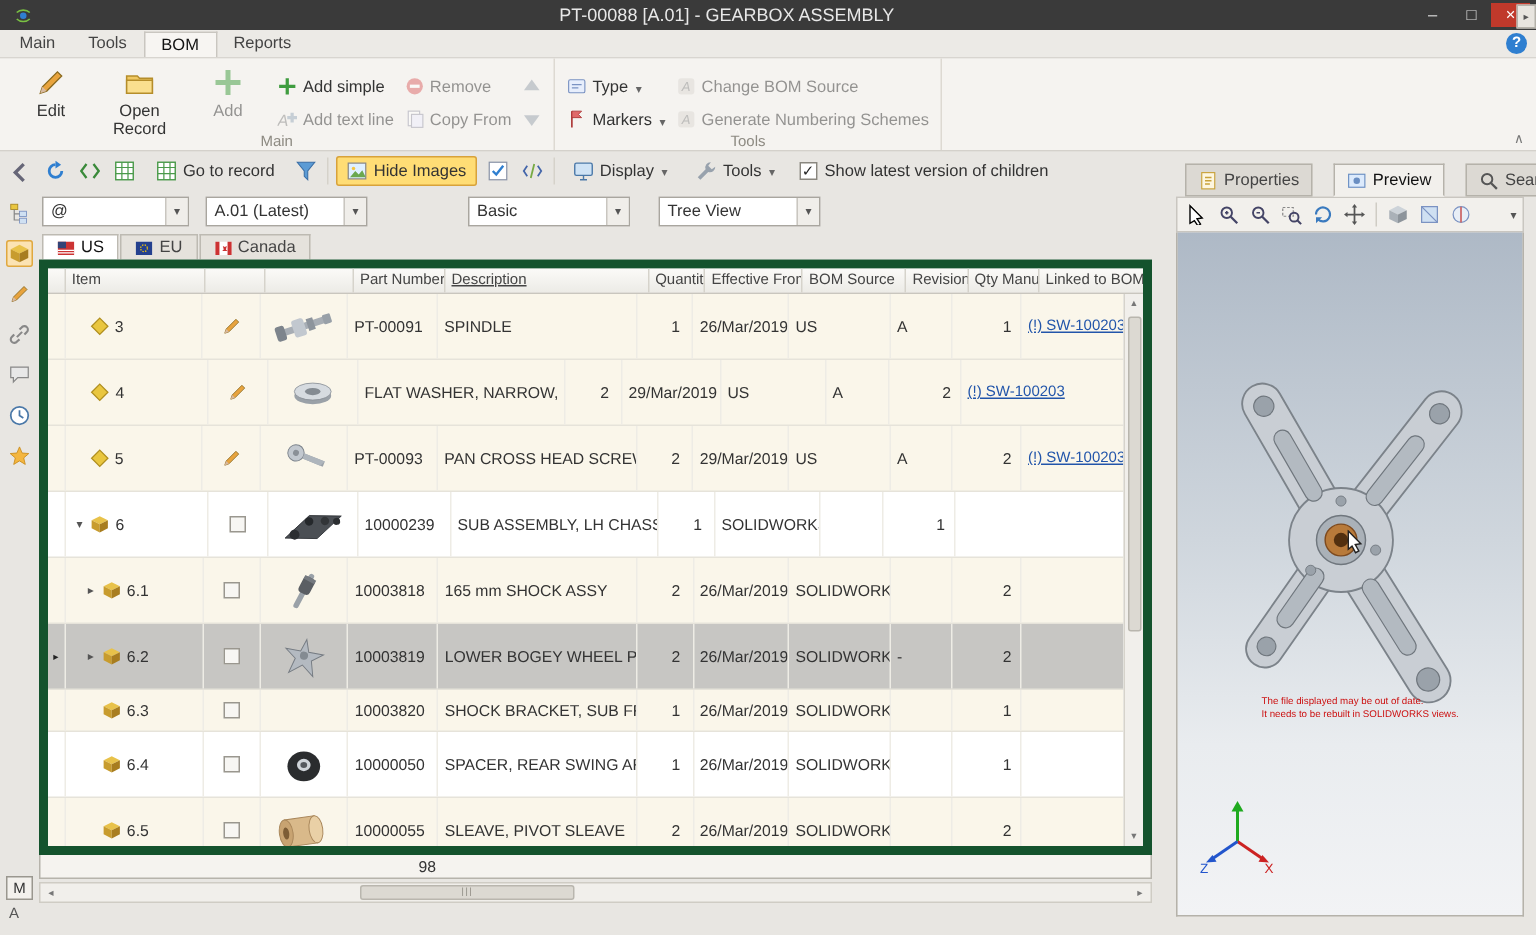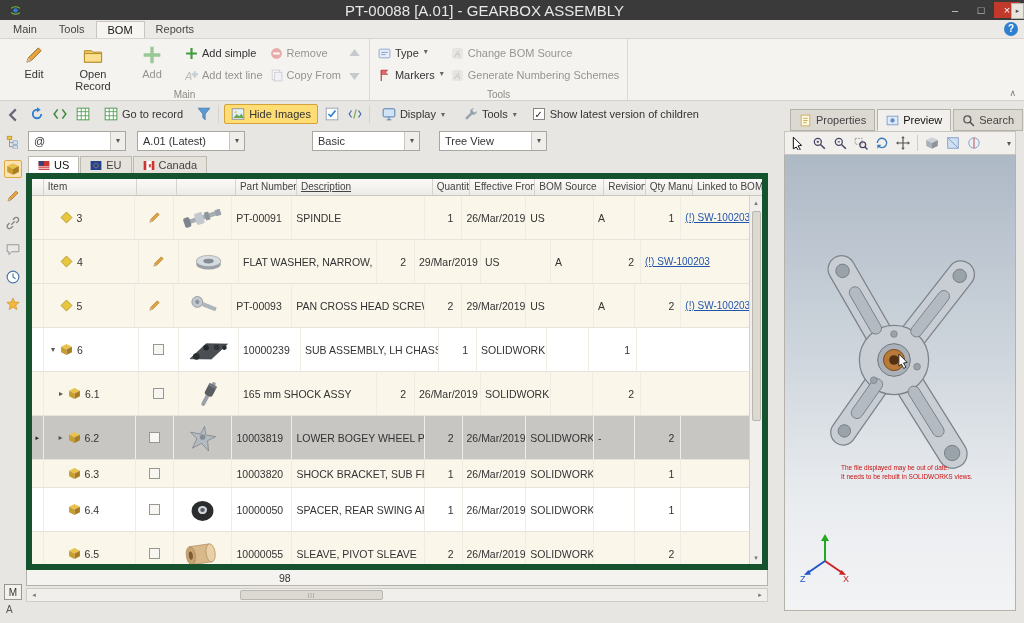--- a/index.html
+++ b/index.html
@@ -1,38 +1,38 @@
 <!DOCTYPE html>
 <html><head>
 <meta charset="utf-8">
 <style>
 *{box-sizing:border-box;margin:0;padding:0}
 html,body{width:1024px;height:623px;overflow:hidden;font-family:"Liberation Sans","DejaVu Sans",sans-serif;font-size:11px;background:#e8e6e2;color:#333;position:relative}
 svg{width:100%;height:100%;display:block}
 
 .titlebar{height:20px;background:#3a3a3a;display:flex;align-items:center;padding:0 4px;color:#ddd}
 .appicon{width:13px;height:13px;margin:0 5px}
-.title{flex:1;text-align:center;font-size:15px;color:#e8e8e8}
+.title{flex:1;text-align:center;font-size:12px;color:#e8e8e8}
 .winbtns{display:flex}
 .wb{width:26px;height:16px;display:flex;align-items:center;justify-content:center;font-size:11px;color:#ddd}
 .wb.close{background:#c0392b;color:#fff}
 
 .rtabs{height:19px;background:#eceae6;display:flex;align-items:flex-end;padding:0 2px;border-bottom:1px solid #d8d5d0;position:relative}
 .rtab{padding:2px 11px;font-size:11px;color:#444}
 .rtab.active{background:#f7f5f2;border:1px solid #c9c6c0;border-bottom:none;color:#111}
 .help{position:absolute;right:6px;top:2px;width:14px;height:14px;border-radius:50%;background:#2f7fd0;color:#fff;font-size:10px;text-align:center;line-height:14px;font-weight:bold}
 
 .ribbon{height:62px;background:#f5f3f0;border-bottom:1px solid #d4d1cb;display:flex;position:relative}
 .rgroup{position:relative;border-right:1px solid #ddd9d2;padding:3px 8px 12px 8px;display:flex}
 .rbuttons{display:flex;align-items:flex-start;gap:7px}
 .rlabel{position:absolute;bottom:0;left:0;right:0;text-align:center;font-size:10px;color:#8d8a82}
 .bigbtn{width:52px;height:46px;display:flex;flex-direction:column;align-items:center;gap:3px;padding-top:3px;font-size:11px;text-align:center;line-height:1.1}
 .bigbtn .ric{width:20px;height:20px;flex:none}
 .stack{display:flex;flex-direction:column;gap:5px;padding-top:5px}
-.smallbtn{height:17px;display:flex;align-items:flex-start;gap:4px;font-size:11px;white-space:nowrap}
+.smallbtn{height:17px;display:flex;align-items:flex-end;gap:4px;font-size:11px;white-space:nowrap}
 .smallbtn .ric{width:13px;height:13px;flex:none}
 .disabled{opacity:.5}
 .dd{font-size:8px;color:#666;margin-left:1px}
 .ribcollapse{position:absolute;right:8px;bottom:2px;font-size:9px;color:#777}
 
 .lower{display:flex;height:522px}
 .lstrip{width:26px;display:flex;flex-direction:column;align-items:center;padding-top:5px;gap:9px}
 .sbtn{width:18px;height:18px;display:flex;align-items:center;justify-content:center}
 .sbtn .ic{width:14px;height:14px}
 .sbtn.active{background:#fbe3b3;border:1px solid #e0a83f;border-radius:2px}
@@ -88,21 +88,21 @@
 .vthumb{width:9px;height:210px;background:#dcd9d2;border:1px solid #b9b6ae;border-radius:2px;margin-top:2px}
 .gfooter{height:16px;border:1px solid #b6b3ab;border-top:none;background:#f5f3ef;display:flex;align-items:center}
 .fcount{margin-left:252px;font-size:10.5px;color:#333}
 .hscroll{height:14px;display:flex;align-items:center;background:#f1efeb;border:1px solid #cfccc4;margin-top:2px}
 .harrow{width:14px;text-align:center;font-size:7px;color:#777}
 .htrack{flex:1;height:100%;position:relative}
 .hthumb{position:absolute;left:28%;width:20%;top:1px;bottom:1px;background:#dcd9d2;border:1px solid #b9b6ae;border-radius:2px;display:flex;align-items:center;justify-content:center}
 .grip{font-size:6px;color:#8a877f;letter-spacing:1px}
 
 .rightcol{width:240px;display:flex;flex-direction:column;padding:8px 8px 12px 0}
-.ptabs{height:22px;display:flex;gap:2px;position:relative;padding-left:6px}
+.ptabs{height:22px;display:flex;gap:14px;position:relative;padding-left:6px}
 .ptab{display:flex;align-items:center;gap:4px;padding:2px 8px;background:#dcd9d3;border:1px solid #b5b2aa;font-size:11px;color:#444}
 .ptab.active{background:#f2f0ec;border-bottom-color:#f2f0ec;color:#111}
 .ptab .ic{width:13px;height:13px}
 .pexp{position:absolute;right:0;top:3px;width:13px;height:16px;border:1px solid #b5b2aa;background:#e8e5df;font-size:7px;display:flex;align-items:center;justify-content:center;color:#555}
 .vtoolbar{height:24px;background:#f2f0ec;border:1px solid #c9c6c0;display:flex;align-items:center;gap:3px;padding:0 4px}
 .vbtn{width:18px;height:18px;display:flex;align-items:center;justify-content:center}
 .vbtn .ic{width:14px;height:14px}
 .vsep{width:1px;height:16px;background:#cfccc4;margin:0 2px}
 .vmore{margin-left:auto;font-size:8px;color:#555}
 .viewport{flex:1;position:relative;border:1px solid #b5b2aa;border-top:none;background:linear-gradient(180deg,#aeb9c6 0%,#cfd6dd 45%,#e9ecef 75%,#f2f3f5 100%);overflow:hidden}
@@ -689,20 +689,21 @@
               <i class="thumb">
                 <svg viewBox="0 0 54 34">
                   <g transform="rotate(28 27 17)">
                     <rect x="25" y="3" width="4" height="28" rx="2" fill="#9aa1a8"></rect>
                     <rect x="22.5" y="6" width="9" height="13" rx="3" fill="#5a5e63"></rect>
                     <rect x="22.5" y="6" width="9" height="3" fill="#74797f"></rect>
                   </g>
                 </svg>
               </i>
             </div>
+            <div class="c c-part">10003818</div>
             <div class="c c-desc">165 mm SHOCK ASSY</div>
             <div class="c c-qty">2</div>
             <div class="c c-eff">26/Mar/2019</div>
             <div class="c c-src">SOLIDWORKS</div>
             <div class="c c-rev"></div>
             <div class="c c-qtym">2</div>
             <div class="c c-link"></div>
           </div>
           <div class="trow sel">
             <div class="c c-ind">▸</div>

